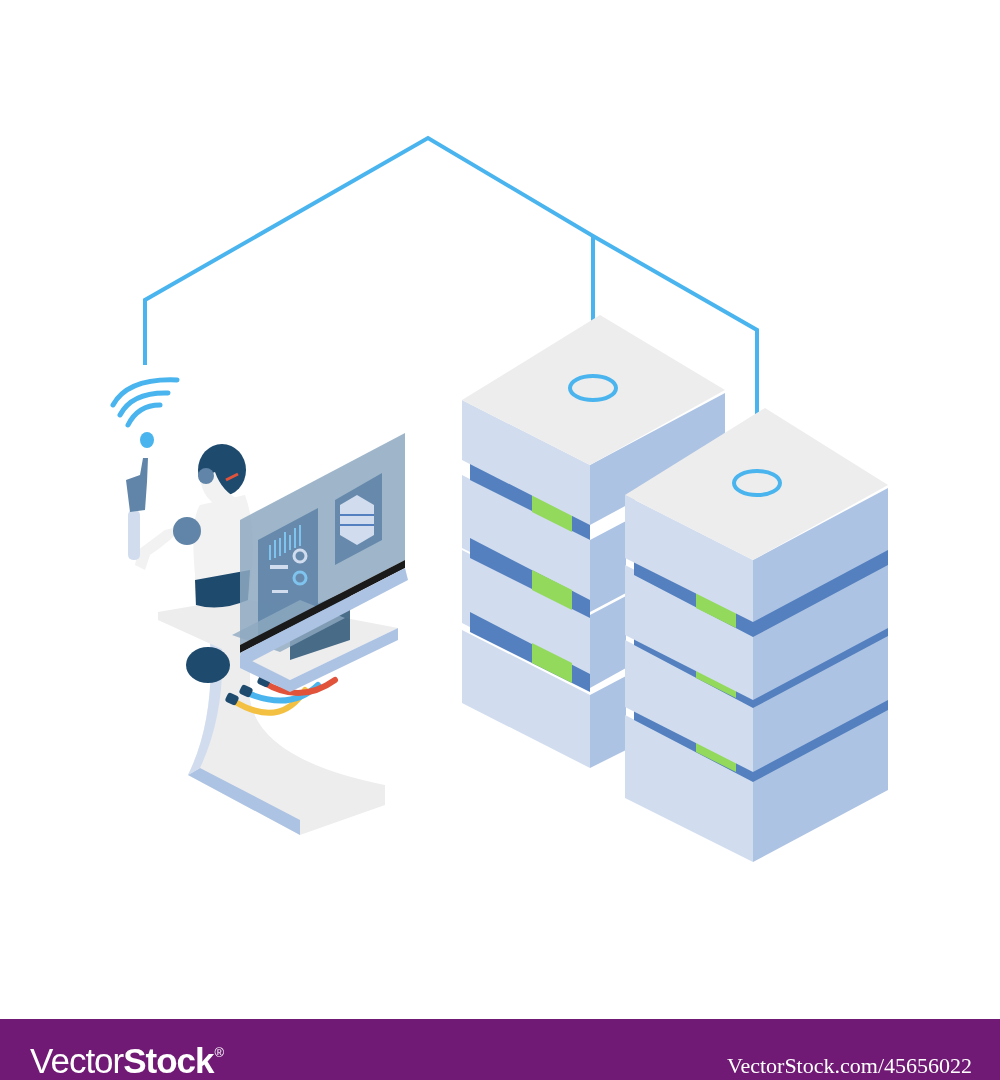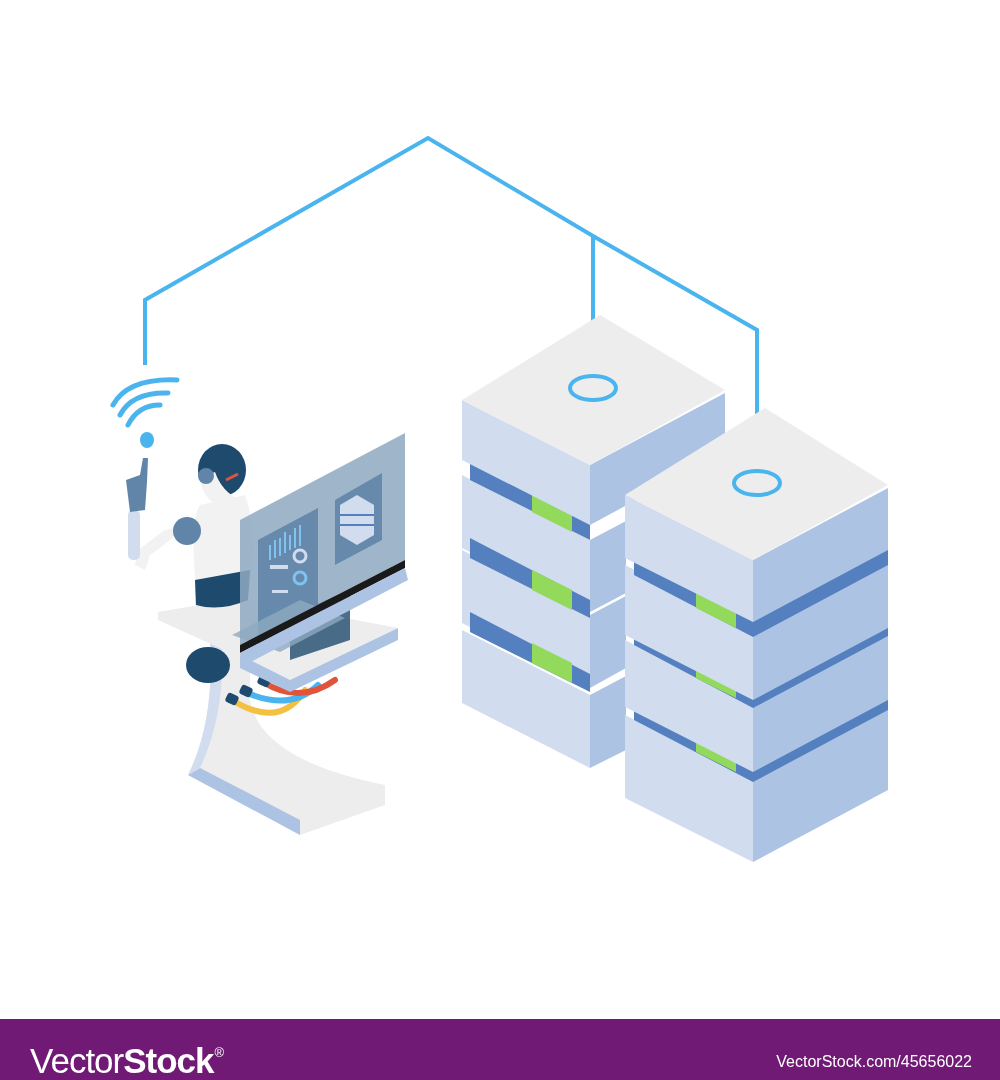--- a/index.html
+++ b/index.html
@@ -3,21 +3,21 @@
 <meta charset="utf-8">
 <style>
   html,body{margin:0;padding:0;background:#ffffff;}
   body{width:1000px;height:1080px;position:relative;overflow:hidden;font-family:"Liberation Sans",sans-serif;}
   #art{position:absolute;left:0;top:0;width:1000px;height:1000px;}
   #footer{position:absolute;left:0;top:1000px;width:1000px;height:80px;background:#701a75;color:#fff;margin-top:19px;}
   #brand{position:absolute;left:30px;top:22px;font-size:35px;letter-spacing:-1px;font-family:"Liberation Sans",sans-serif;}
   #brand .light{font-weight:300;}
   #brand .bold{font-weight:700;}
   #brand sup{font-size:13px;vertical-align:top;position:relative;top:4px;margin-left:1px;}
-  #ref{position:absolute;right:28px;top:34px;font-size:16px;font-family:Liberation Sans, sans-serif;}
+  #ref{position:absolute;right:28px;top:34px;font-size:22px;font-family:Liberation Serif, serif;}
 </style>
 </head>
 <body>
 
 <svg id="art" viewBox="0 0 1000 1000" xmlns="http://www.w3.org/2000/svg">
 
   <g fill="none" stroke="#4ab4ee" stroke-width="4" stroke-linejoin="miter">
     <polyline points="145,365 145,300 428,138 593,236 757,330 757,480"></polyline>
     <line x1="593" y1="236" x2="593" y2="385"></line>
   </g>

